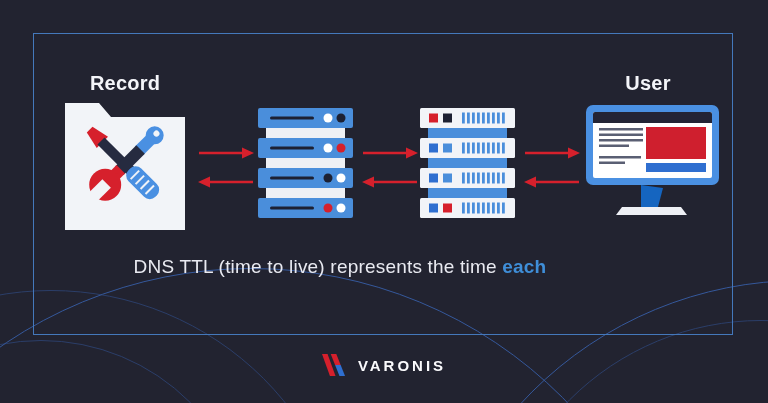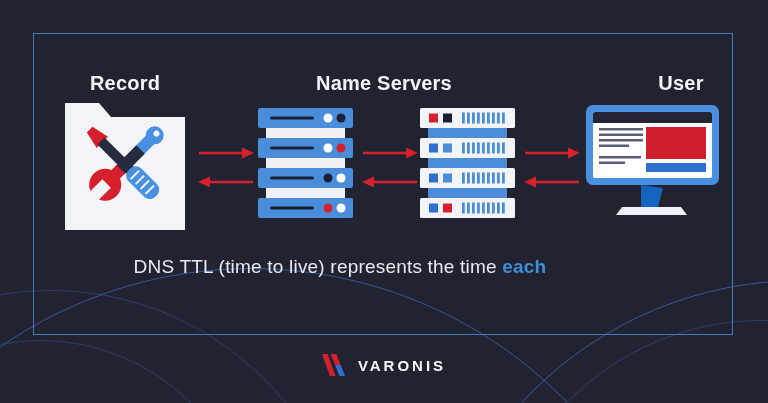--- a/index.html
+++ b/index.html
@@ -23,21 +23,21 @@
     position:absolute;left:33px;top:33px;width:700px;height:302px;
     border:1.5px solid #4478bb;box-sizing:border-box;
   }
   .col-header{
     position:absolute;top:56px;height:26px;
     color:#f4f5f9;font-size:20px;font-weight:700;text-align:center;
     letter-spacing:.2px;line-height:26px;margin-top:14px;
   }
   .hdr-record{left:65px;width:120px;}
   .hdr-nameservers{left:274px;width:220px;}
-  .hdr-user{left:621px;width:120px;}
+  .hdr-user{left:588px;width:120px;}
   .icon{position:absolute;}
   .ic-folder{left:65px;top:103px;}
   .ic-server-blue{left:258px;top:108px;}
   .ic-server-white{left:420px;top:108px;}
   .ic-monitor{left:586px;top:105px;}
   .arrowpair{position:absolute;width:56px;}
   .ap1{left:198px;}
   .ap2{left:362px;}
   .ap3{left:524px;}
   .arrow{position:absolute;left:0;}
@@ -66,21 +66,20 @@
 
   <div class="arc c1"></div>
   <div class="arc c2"></div>
   <div class="arc c3 bright"></div>
   <div class="arc c4"></div>
   <div class="arc c5 bright"></div>
 
   <div class="panel"></div>
 
   <div class="col-header hdr-record">Record</div>
-  <div class="col-header hdr-nameservers">Name Servers</div>
   <div class="col-header hdr-user">User</div>
 
   <div class="icon ic-folder">
     <svg width="120" height="127" viewBox="0 0 120 127">
       <path d="M0 0 H34 L46 14 H120 V127 H0 Z" fill="#f2f4f8"></path>
       <g transform="rotate(-45 60 62)">
         <path d="M52 30 L56 12 L64 12 L68 30 Z" fill="#d6202c"></path>
         <rect x="55" y="28" width="10" height="42" fill="#262b40"></rect>
         <rect x="51" y="68" width="18" height="38" rx="8" fill="#4a90e2"></rect>
         <g stroke="#eef2f8" stroke-width="2">

